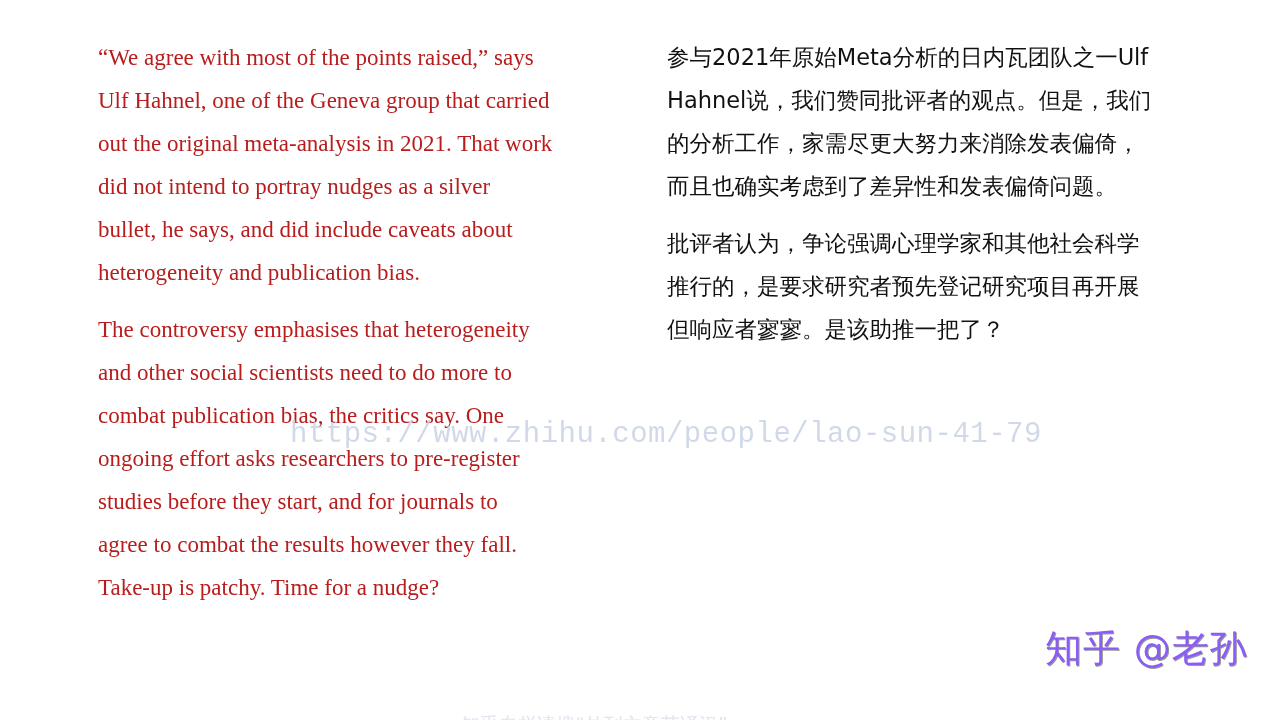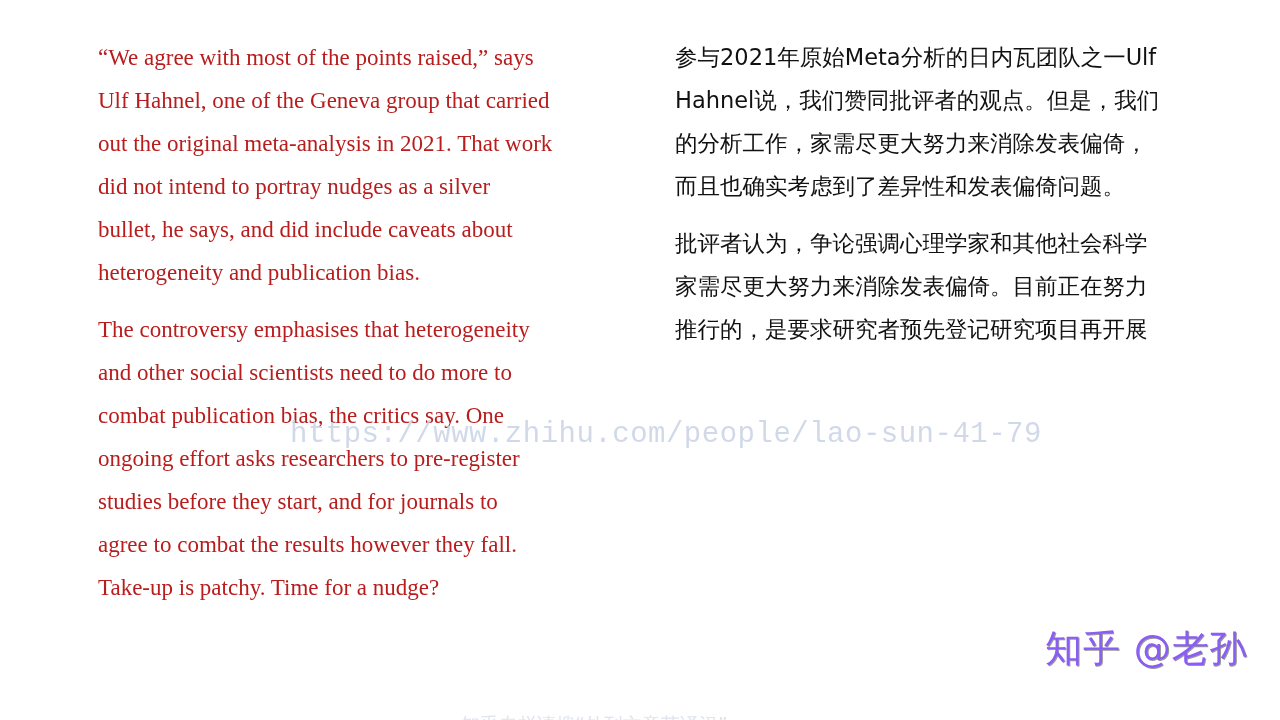--- a/index.html
+++ b/index.html
@@ -34,21 +34,21 @@
       position: absolute;
       left: 659px;
       top: 36px;
       width: 540px;
       font-family: "DejaVu Sans", "Liberation Sans", sans-serif;
       font-size: 22.5px;
       line-height: 43px;
       color: #111111;
     }
     .col-zh p {
-      margin: 0 0 14px 16px;
+      margin: 0 0 14px 8px;
     }
     .col-zh .line {
       display: block;
       white-space: nowrap;
     }
     .wm-url {
       position: absolute;
       left: 290px;
       top: 418px;
       font-family: Liberation Mono, monospace;
@@ -104,20 +104,20 @@
 
 <div class="col-zh">
   <p>
     <span class="line">参与2021年原始Meta分析的日内瓦团队之一Ulf</span>
     <span class="line">Hahnel说，我们赞同批评者的观点。但是，我们</span>
     <span class="line">的分析工作，家需尽更大努力来消除发表偏倚，</span>
     <span class="line">而且也确实考虑到了差异性和发表偏倚问题。</span>
   </p>
   <p>
     <span class="line">批评者认为，争论强调心理学家和其他社会科学</span>
-    <span class="line">家需尽更大努力来消除发表偏倚。目前正在努力</span>
     <span class="line">推行的，是要求研究者预先登记研究项目再开展</span>
+    <span class="line">但响应者寥寥。是该助推一把了？</span>
   </p>
 </div>
 
 <div class="wm-url">https://www.zhihu.com/people/lao-sun-41-79</div>
 <div class="wm-search">知乎专栏请搜“外刊文章英译汉”</div>
 <div class="wm-brand">知乎 @老孙</div>
 
 </body></html>

